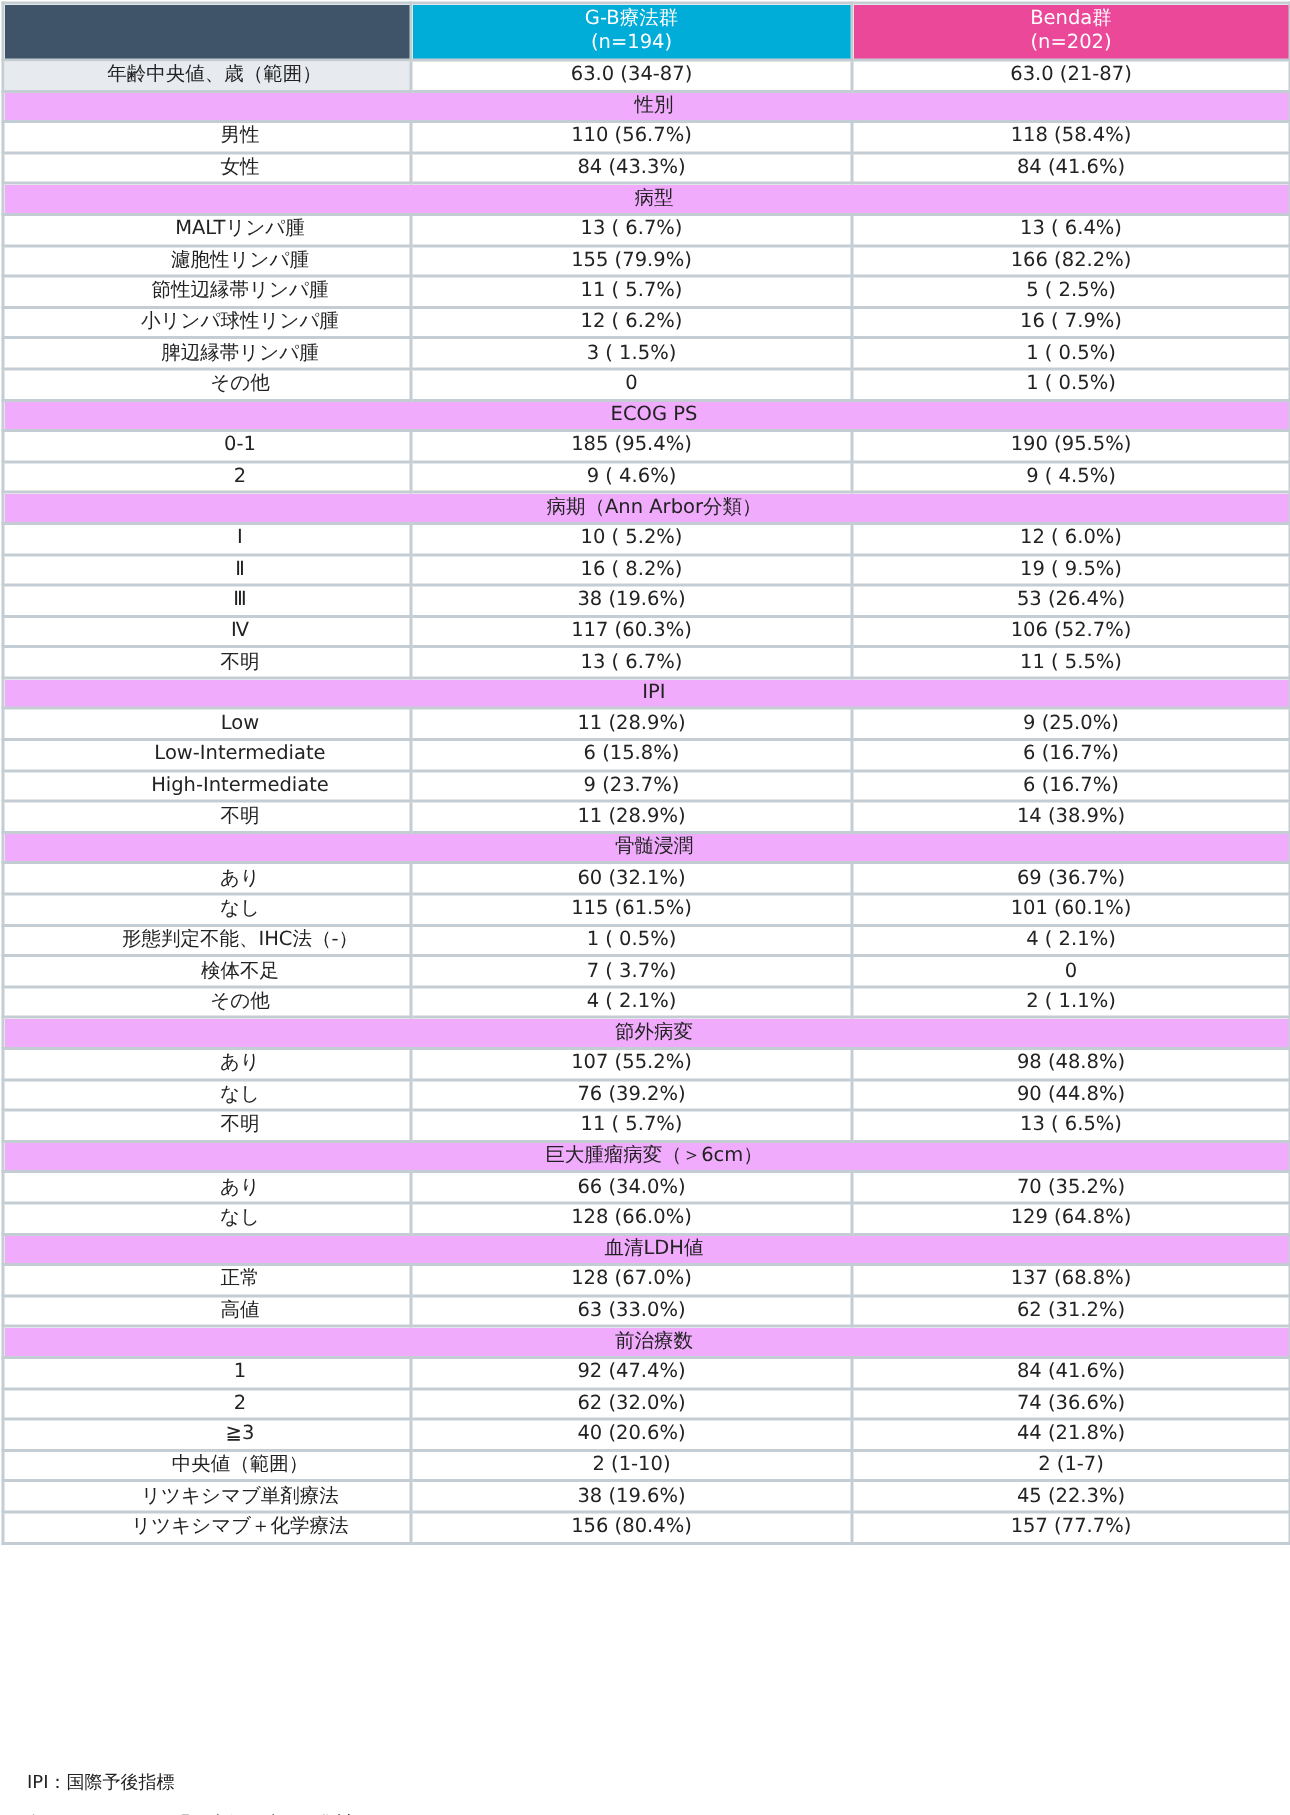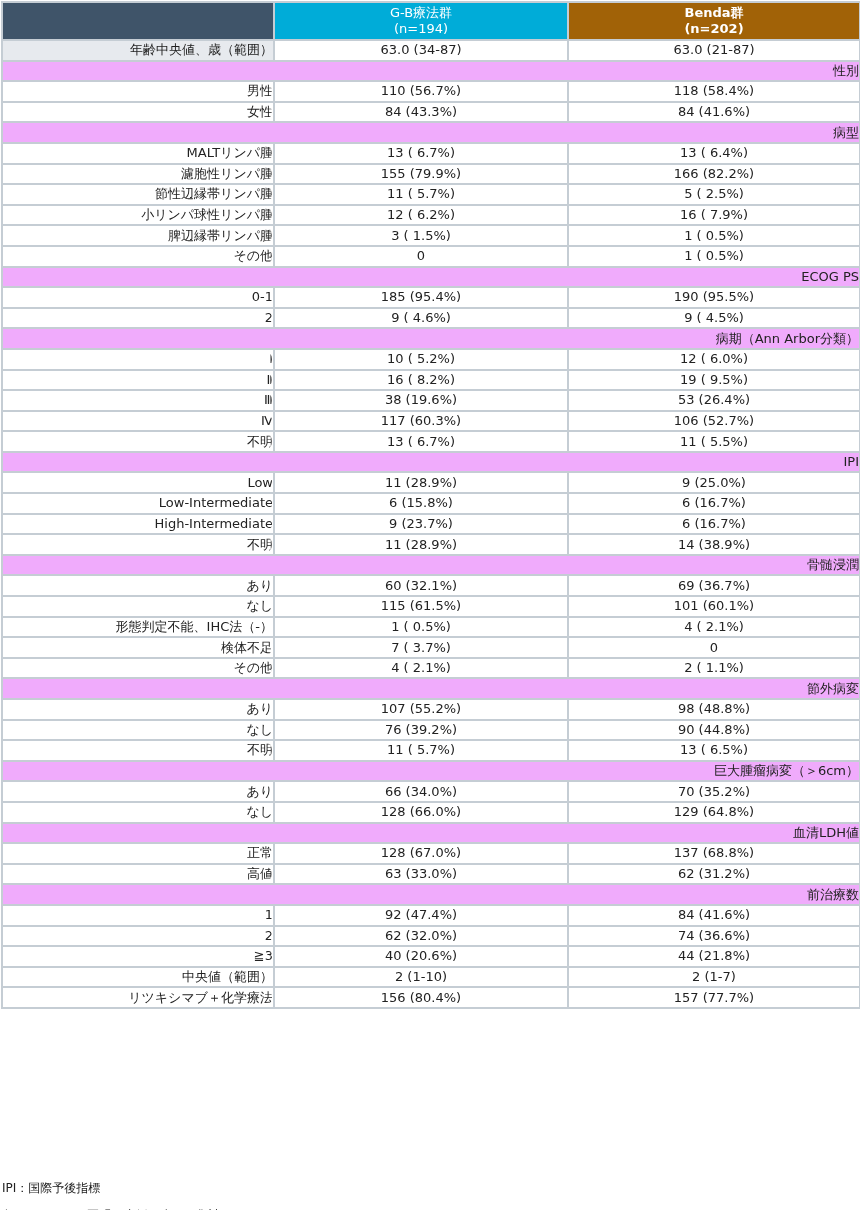--- a/index.html
+++ b/index.html
@@ -5,28 +5,28 @@
   html, body { margin: 0; padding: 0; background: #ffffff; }
   body { width: 860px; height: 1210px; position: relative; overflow: hidden;
          font-family: "DejaVu Sans", "Liberation Sans", sans-serif; color: #222; }
   table { position: absolute; left: 1px; top: 1px; width: 858px; border-collapse: collapse;
           table-layout: fixed; font-size: 13px; }
   col.c0 { width: 272px; } col.c1 { width: 294px; } col.c2 { width: 292px; }
   th, td { border: 2px solid #c5cdd4; padding: 0; height: 18.6px; line-height: 18px; white-space: nowrap; overflow: hidden; }
   thead th { height: 36px; line-height: 16px; font-weight: normal; color: #fff; font-size: 13px; margin-left: 32px; }
   th.blank { background: #3f5469; }
   th.gb { background: #00acd8; }
-  th.bd { background: #a16207; font-weight: bold; }
-  td.label { padding-left: 10px; text-align: right; }
+  th.bd { background: #ec4899; }
+  td.label { padding-left: 10px; text-align: center; }
   td.sub { padding-left: 44px; border-radius: 10px; }
   td.num { text-align: center; }
   tr.cat td { background: #f0abfc; }
   tr.data td { background: #ffffff; }
   .pad { white-space: pre; }
-  .foot { position: absolute; left: 2px; font-size: 12px; line-height: 16px; color: #222; }
+  .foot { position: absolute; left: 18px; font-size: 12px; line-height: 16px; color: #222; }
 </style>
 </head>
 <body>
 
 <table>
   <colgroup>
       <col class="c0">
       <col class="c1">
       <col class="c2">
     </colgroup>
@@ -248,20 +248,25 @@
         <td class="label sub">≧3</td>
         <td class="num pad">40 (20.6%)</td>
         <td class="num pad">44 (21.8%)</td>
       </tr>
       <tr class="data">
         <td class="label sub">中央値（範囲）</td>
         <td class="num pad">2 (1-10)</td>
         <td class="num pad">2 (1-7)</td>
       </tr>
       <tr class="data">
+        <td class="label sub">リツキシマブ単剤療法</td>
+        <td class="num pad">38 (19.6%)</td>
+        <td class="num pad">45 (22.3%)</td>
+      </tr>
+      <tr class="data">
         <td class="label sub">リツキシマブ＋化学療法</td>
         <td class="num pad">156 (80.4%)</td>
         <td class="num pad">157 (77.7%)</td>
       </tr>
     </tbody>
 </table>
 
 <div class="foot" style="top:1180px;">IPI：国際予後指標</div>
 <div class="foot" style="top:1195px;margin-top:12px;">各項目において不明の症例は省いて集計した。</div>
 

